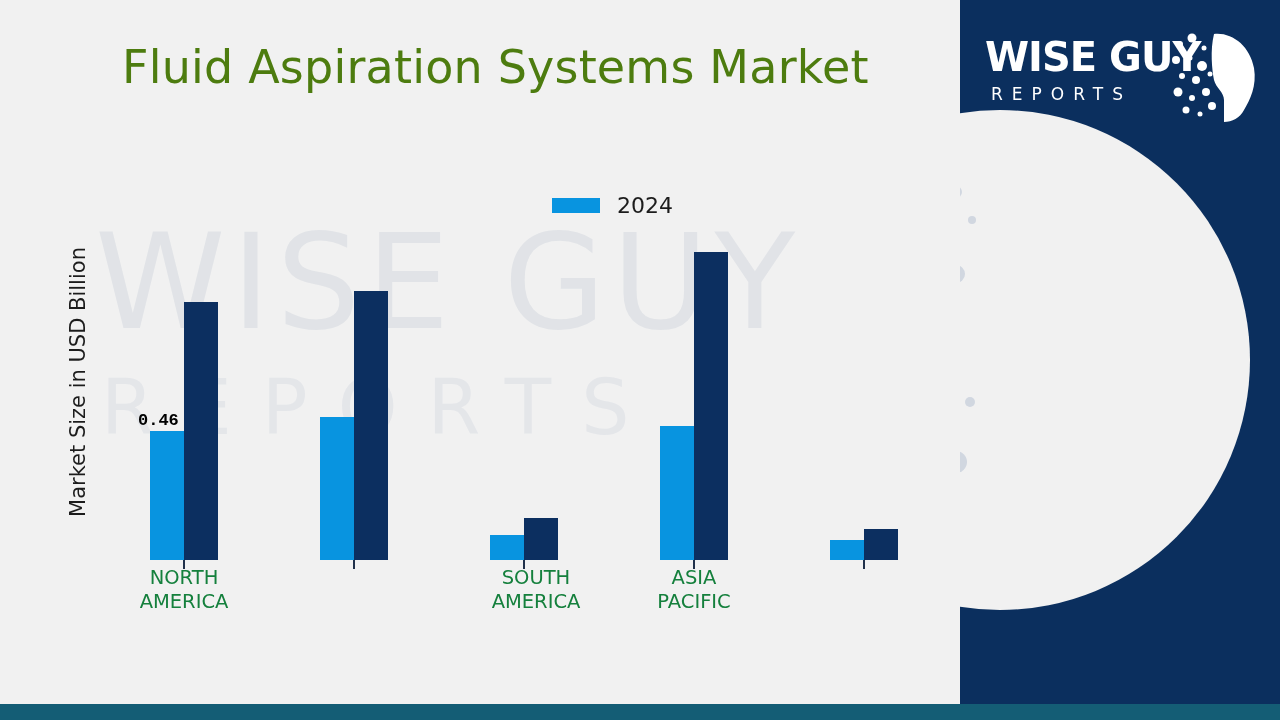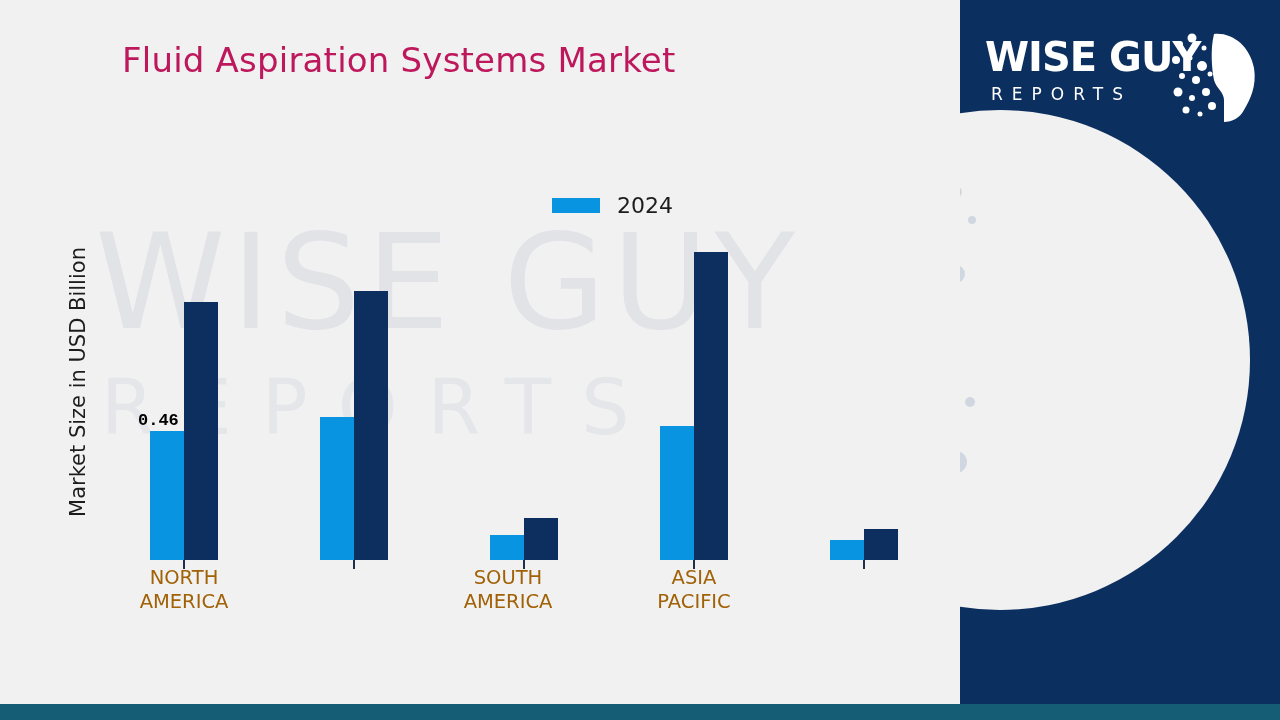--- a/index.html
+++ b/index.html
@@ -97,23 +97,23 @@
     top: -4px;
     width: 90px;
     height: 96px;
   }
 
   
   .title {
     position: absolute;
     left: 122px;
     top: 40px;
-    font-size: 34px;
+    font-size: 46px;
     font-weight: 400;
-    color: #be185d;
+    color: #4d7c0f;
     letter-spacing: 0.2px;
     white-space: nowrap;
   }
 
   
   .watermark {
     position: absolute;
     left: 95px;
     top: 205px;
     width: 790px;
@@ -218,21 +218,21 @@
     height: 9px;
     background: #20304a;
   }
 
   .cat-label {
     position: absolute;
     top: 566px;
     text-align: center;
     font-size: 19.5px;
     line-height: 24px;
-    color: #a16207;
+    color: #15803d;
     white-space: pre-line;
   }
 </style>
 </head>
 <body>
 
 <div id="root">
 
   <div class="watermark">
     <div class="wm-line1">WISE GUY</div>
@@ -258,21 +258,21 @@
         <div class="bar bar-2032" style="left: 184px; width: 34px; height: 258px;"></div>
         <div class="tick" style="left: 183px;"></div>
         <div class="cat-label" style="left: 94px; width: 180px;">NORTH
 AMERICA</div>
         <div class="bar bar-2024" style="left: 320px; width: 34px; height: 143px;"></div>
         <div class="bar bar-2032" style="left: 354px; width: 34px; height: 269px;"></div>
         <div class="tick" style="left: 353px;"></div>
         <div class="bar bar-2024" style="left: 490px; width: 34px; height: 25px;"></div>
         <div class="bar bar-2032" style="left: 524px; width: 34px; height: 42px;"></div>
         <div class="tick" style="left: 523px;"></div>
-        <div class="cat-label" style="left: 418px; width: 180px;">SOUTH
+        <div class="cat-label" style="left: 446px; width: 180px;">SOUTH
 AMERICA</div>
         <div class="bar bar-2024" style="left: 660px; width: 34px; height: 134px;"></div>
         <div class="bar bar-2032" style="left: 694px; width: 34px; height: 308px;"></div>
         <div class="tick" style="left: 693px;"></div>
         <div class="cat-label" style="left: 604px; width: 180px;">ASIA
 PACIFIC</div>
         <div class="bar bar-2024" style="left: 830px; width: 34px; height: 20px;"></div>
         <div class="bar bar-2032" style="left: 864px; width: 34px; height: 31px;"></div>
         <div class="tick" style="left: 863px;"></div>
       </div>

